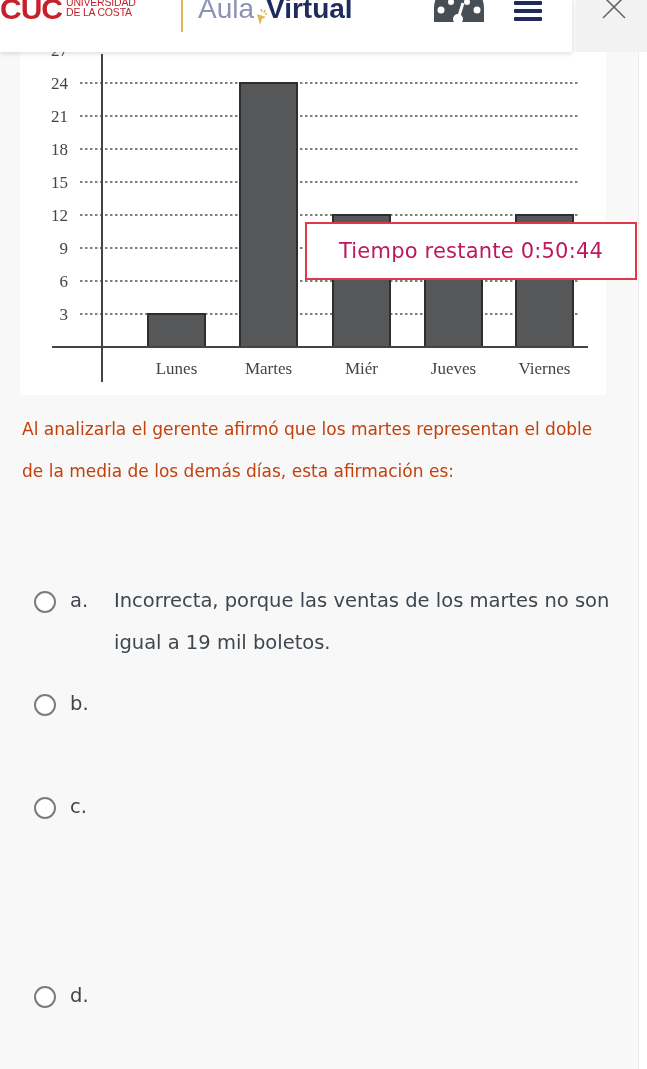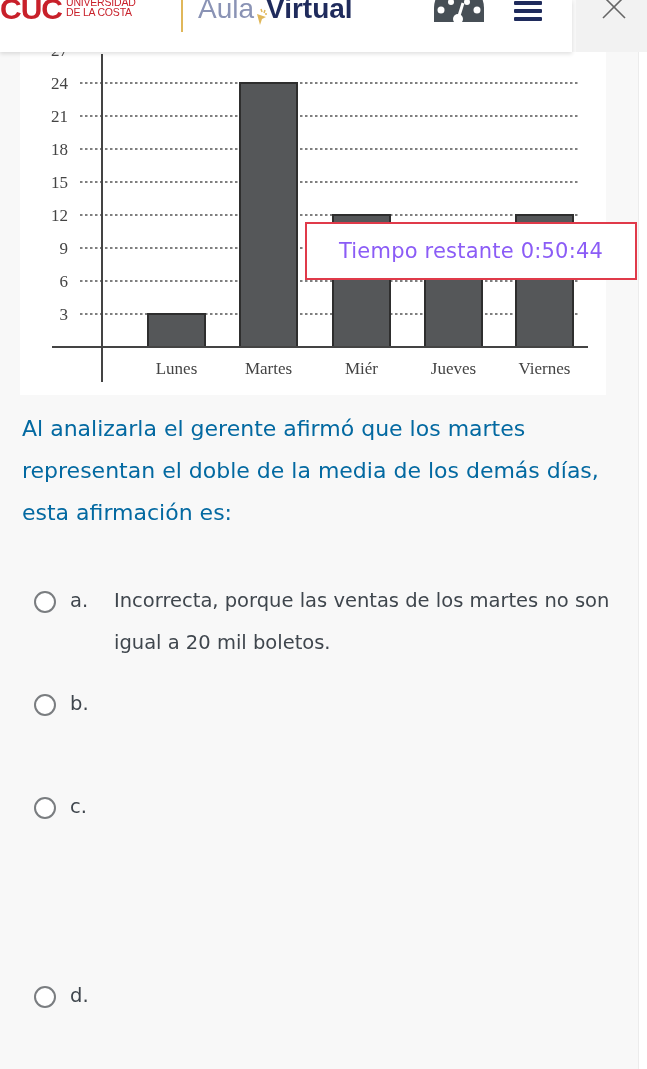--- a/index.html
+++ b/index.html
@@ -28,24 +28,24 @@
   
   .right-strip { position: absolute; left: 638px; top: 52px; width: 9px; height: 1017px; background: #ffffff; border-left: 1px solid #ececec; }
 
   
   .chart-card { position: absolute; left: 20px; top: 52px; width: 586px; height: 343px; background: #ffffff; }
   .chart { position: absolute; left: 0; top: 0; width: 647px; height: 400px; }
 
   
   .timer { position: absolute; left: 305px; top: 222px; width: 332px; height: 58px; background: #ffffff;
            border: 2px solid #e03a4a; display: flex; align-items: center; justify-content: center;
-           font-family: "DejaVu Sans", sans-serif; font-size: 21px; color: #8b5cf6; z-index: 4; letter-spacing: 0.2px; }
+           font-family: "DejaVu Sans", sans-serif; font-size: 21px; color: #be185d; z-index: 4; letter-spacing: 0.2px; }
 
   
-  .question { position: absolute; left: 22px; top: 408px; width: 590px; font-size: 22px; line-height: 42px; color: #0369a1; }
+  .question { position: absolute; left: 22px; top: 408px; width: 590px; font-size: 17px; line-height: 42px; color: #c2410c; }
 
   .options { position: absolute; left: 0; top: 580px; width: 638px; }
   .option { position: absolute; left: 34px; width: 590px; display: flex; font-size: 19.5px; line-height: 42px; color: #3f464d; cursor: pointer; }
   .radio { flex: 0 0 auto; width: 22px; height: 22px; border: 2px solid #7a7d80; border-radius: 50%; background: #fff; margin-top: 11px; margin-right: 14px; }
   .opt-letter { flex: 0 0 44px; }
   .opt-text { flex: 1 1 auto; width: 490px; }
 </style>
 </head>
 <body>
 
@@ -125,21 +125,21 @@
   </svg>
 
 <div class="timer">Tiempo restante 0:50:44</div>
 
 <div class="question">Al analizarla el gerente afirmó que los martes representan el doble de la media de los demás días, esta afirmación es:</div>
 
 <div class="options">
   <div class="option" style="top:0px">
     <span class="radio"></span>
     <span class="opt-letter">a.</span>
-    <span class="opt-text">Incorrecta, porque las ventas de los martes no son igual a 20 mil boletos.</span>
+    <span class="opt-text">Incorrecta, porque las ventas de los martes no son igual a 19 mil boletos.</span>
   </div>
   <div class="option" style="top:103px">
     <span class="radio"></span>
     <span class="opt-letter">b.</span>
   </div>
   <div class="option" style="top:206px">
     <span class="radio"></span>
     <span class="opt-letter">c.</span>
   </div>
   <div class="option" style="top:395px">

